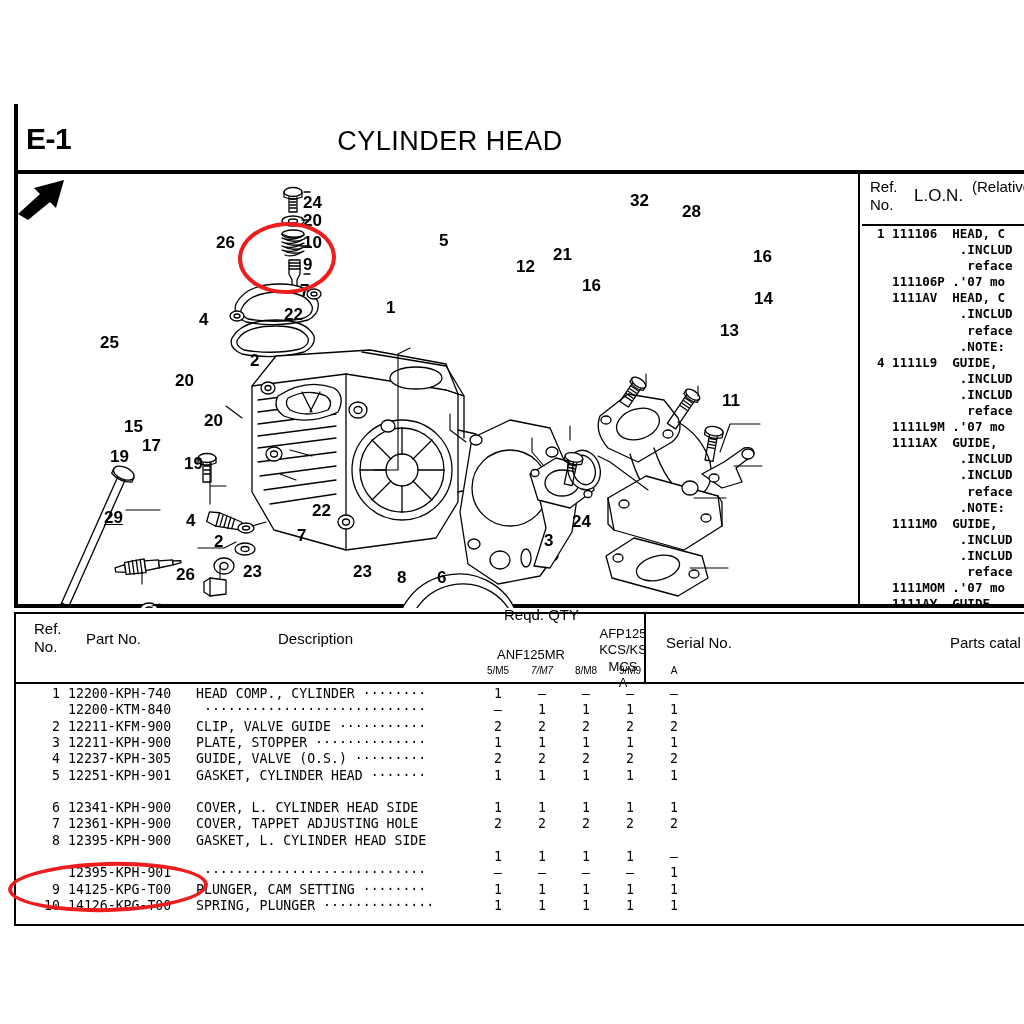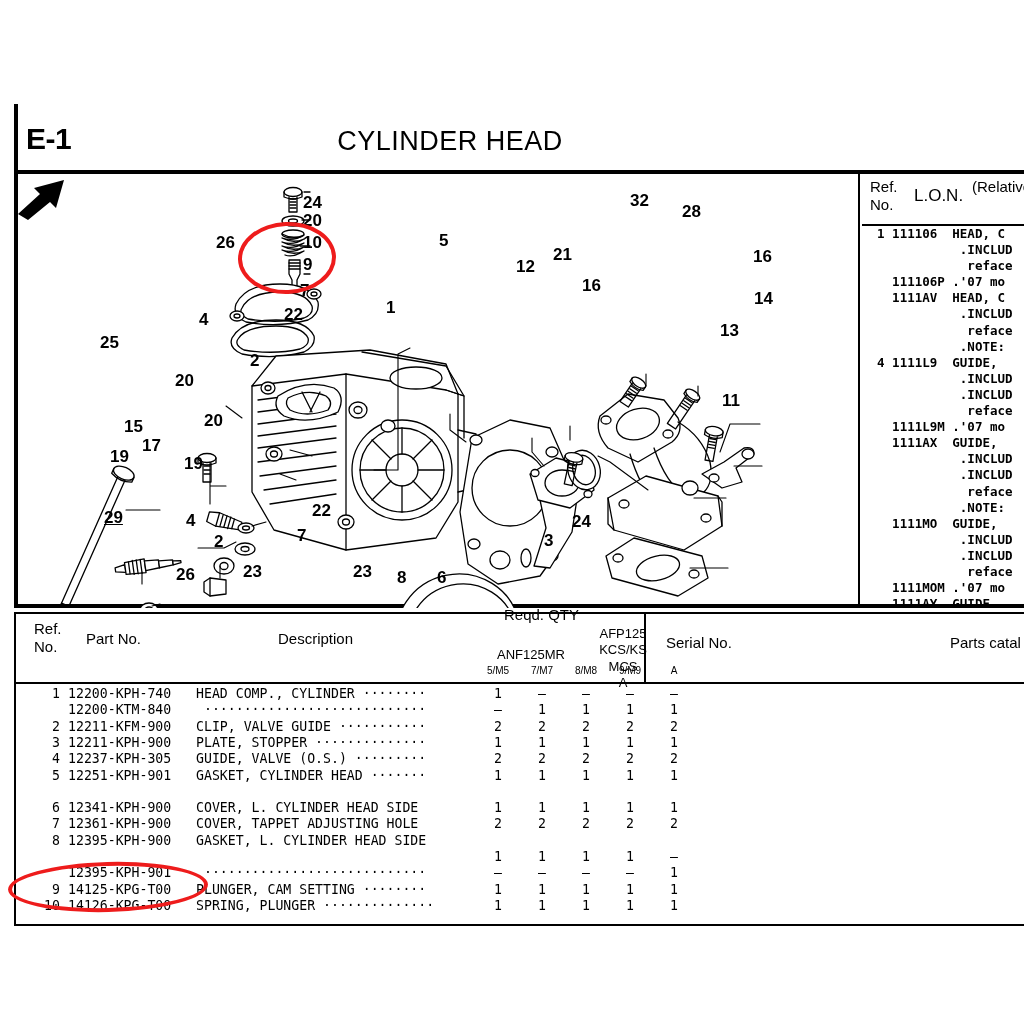--- a/index.html
+++ b/index.html
@@ -458,21 +458,21 @@
     <div class="th" id="th-refno">Ref.<br>No.</div>
     <div class="th" id="th-partno">Part  No.</div>
     <div class="th" id="th-desc">Description</div>
     <div class="th" id="th-reqd">Reqd.  QTY</div>
     <div class="th" id="th-anf">ANF125MR</div>
     <div class="th" id="th-afp">AFP125<br>KCS/KS<br>MCS<br>A</div>
     <div class="th" id="th-serial">Serial  No.</div>
     <div class="th" id="th-catalog">Parts  catal</div>
     <div id="qty-col-headers">
         <div class="qcolhead" style="left: 464px;">5/M5</div>
-        <div class="qcolhead" style="left: 508px;">7/M7</div>
+        <div class="qcolhead" style="left: 508px; font-style: italic;">7/M7</div>
         <div class="qcolhead" style="left: 552px;">8/M8</div>
         <div class="qcolhead" style="left: 596px;">9/M9</div>
         <div class="qcolhead" style="left: 640px;">A</div>
       </div>
   </div>
 
   <div id="table-body">
       <div class="trow" style="top: 0px;"><span class="c-ref">1</span><span class="c-part">12200-KPH-740</span><span class="c-desc">HEAD COMP., CYLINDER ········</span><span class="c-q" style="left: 464px;">1</span><span class="c-q" style="left: 508px;">–</span><span class="c-q" style="left: 552px;">–</span><span class="c-q" style="left: 596px;">–</span><span class="c-q" style="left: 640px;">–</span></div>
       <div class="trow" style="top: 16.3px;"><span class="c-ref"></span><span class="c-part">12200-KTM-840</span><span class="c-desc"> ····························</span><span class="c-q" style="left: 464px;">–</span><span class="c-q" style="left: 508px;">1</span><span class="c-q" style="left: 552px;">1</span><span class="c-q" style="left: 596px;">1</span><span class="c-q" style="left: 640px;">1</span></div>
       <div class="trow" style="top: 32.6px;"><span class="c-ref">2</span><span class="c-part">12211-KFM-900</span><span class="c-desc">CLIP, VALVE GUIDE ···········</span><span class="c-q" style="left: 464px;">2</span><span class="c-q" style="left: 508px;">2</span><span class="c-q" style="left: 552px;">2</span><span class="c-q" style="left: 596px;">2</span><span class="c-q" style="left: 640px;">2</span></div>

